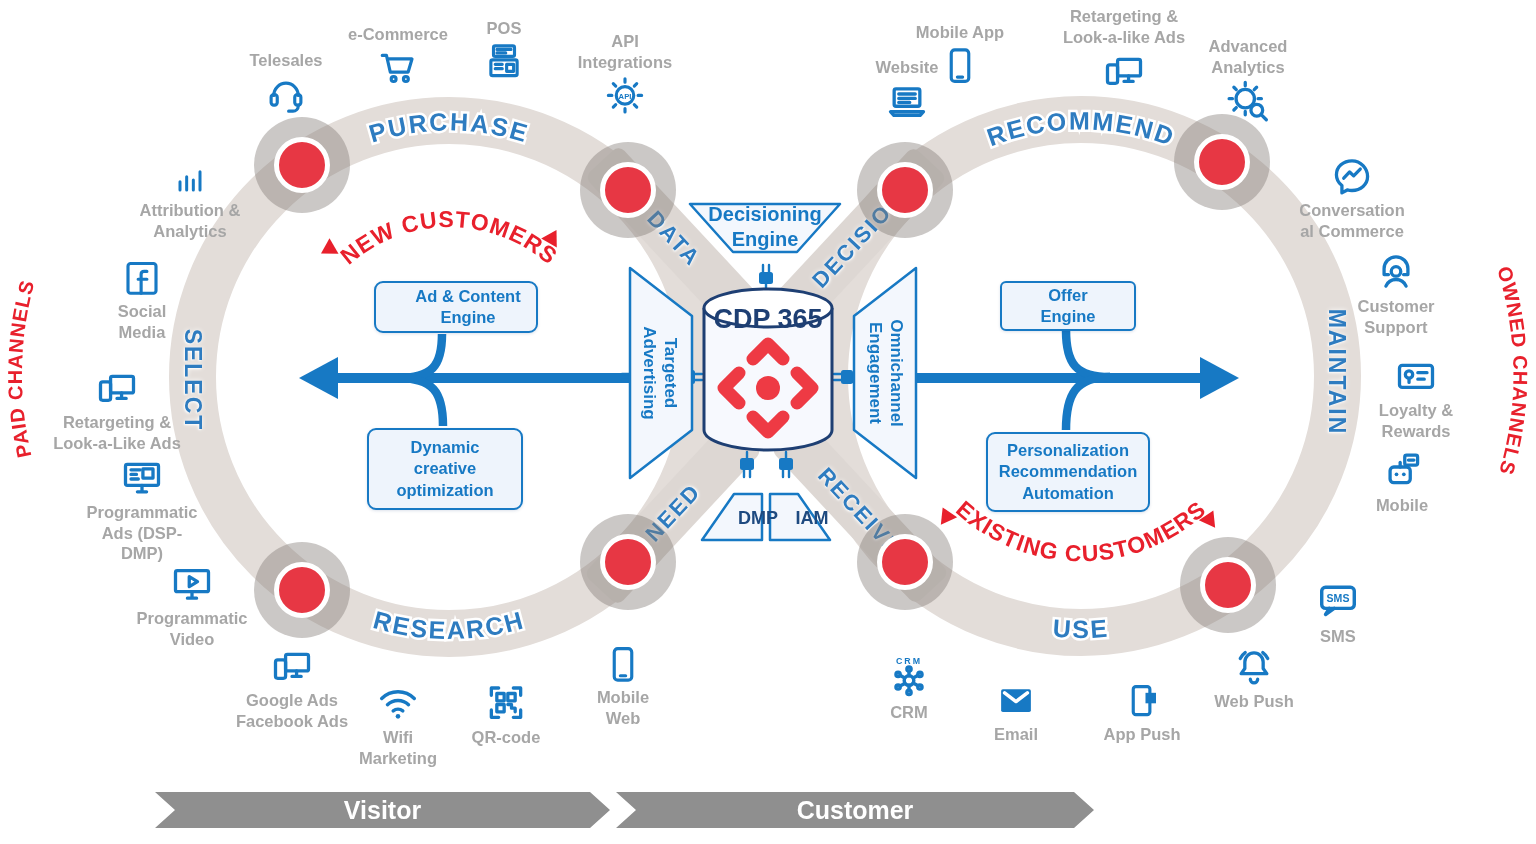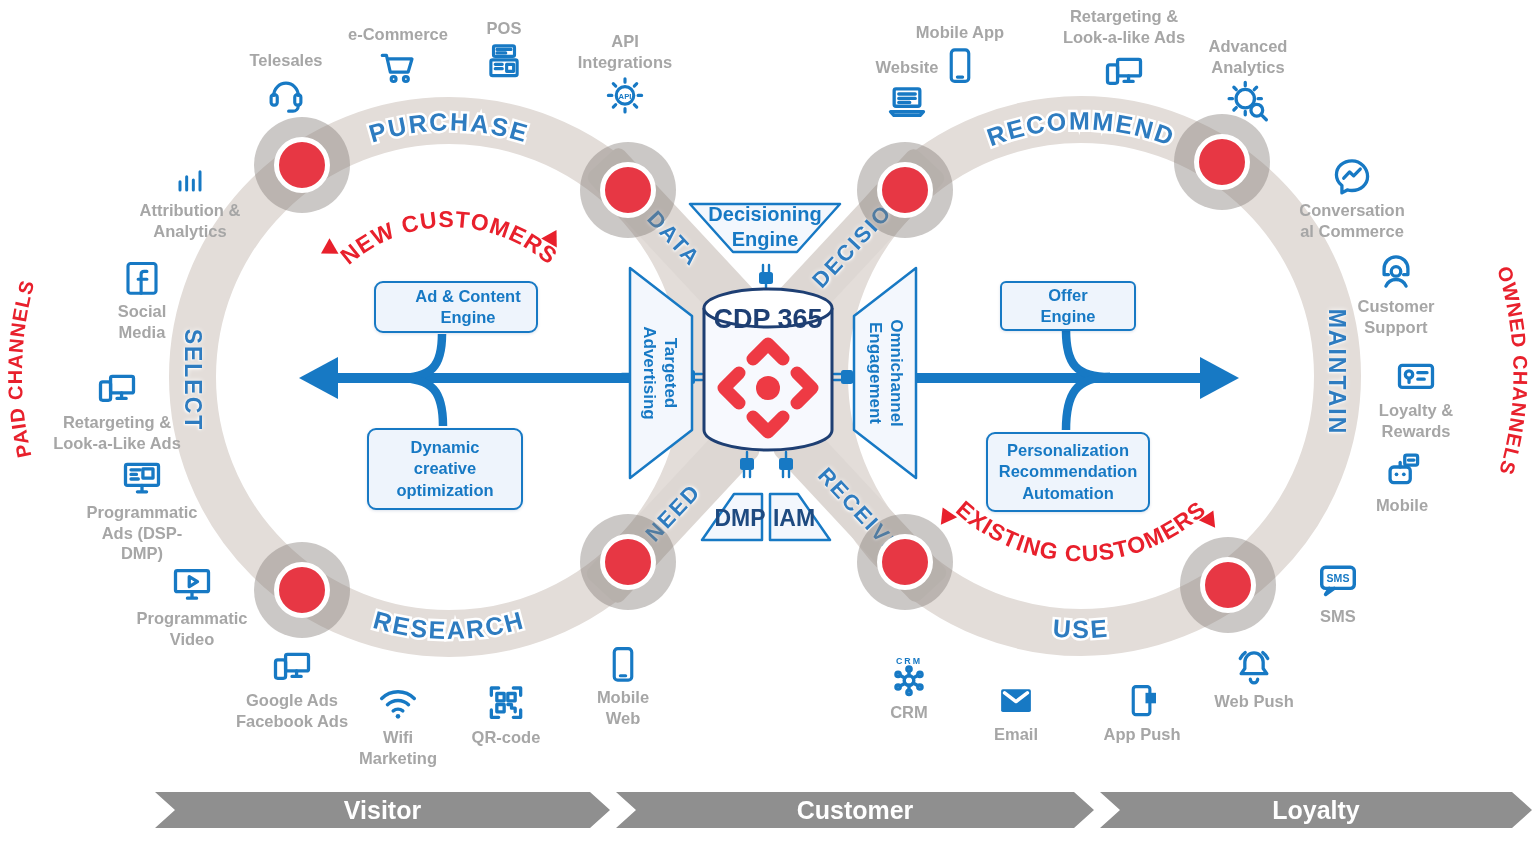--- a/index.html
+++ b/index.html
@@ -21,22 +21,22 @@
              box-sizing:content-box;}
   
   .ebox{position:absolute;background:#eef4fc;border:2.5px solid #1779c4;border-radius:9px;
         color:#1779c4;font-weight:bold;font-size:16.5px;line-height:1.28;text-align:center;
         display:flex;align-items:center;justify-content:center;white-space:pre-line;z-index:4;
         box-shadow:0 1px 3px rgba(30,60,120,.15);}
   
   .shape{position:absolute;z-index:4;}
   .rotlbl{position:absolute;color:#1779c4;font-weight:bold;font-size:17px;line-height:1.25;
           text-align:center;white-space:pre-line;z-index:5;transform:translate(-50%,-50%) rotate(90deg);}
-  .traplbl{position:absolute;color:#1e4a80;font-weight:bold;font-size:23px;z-index:5;
-           transform:translate(-50%,-50%);}
+  .traplbl{position:absolute;color:#1e4a80;font-weight:bold;font-size:18px;z-index:5;
+           transform:translate(-50%,-50%);margin-left:18px;}
   .funlbl{position:absolute;color:#1779c4;font-weight:bold;font-size:20px;line-height:1.25;
           text-align:center;white-space:pre-line;z-index:5;transform:translate(-50%,-50%);}
   
   #cyl{position:absolute;left:698px;top:284px;z-index:4;}
   
   .channel{position:absolute;width:156px;transform:translate(-50%,-50%);display:flex;
            flex-direction:column;align-items:center;gap:2px;z-index:5;}
   .clabel{color:#a6a6a6;font-weight:bold;font-size:16.5px;line-height:1.25;text-align:center;
           white-space:pre-line;}
   .cicon{color:#1779c4;display:flex;align-items:center;justify-content:center;}
@@ -430,21 +430,21 @@
             <rect x="5.5" y="10" width="11" height="8.5" rx="2"></rect>
             <circle cx="9" cy="14" r="1" fill="currentColor" stroke="none"></circle>
             <circle cx="13" cy="14" r="1" fill="currentColor" stroke="none"></circle>
             <path d="M11 10V7.5"></path>
             <rect x="13.5" y="3.5" width="7" height="5.5" rx="1"></rect>
             <path d="M15.5 6.2h3"></path>
           </svg>
         </div>
         <div class="clabel">Mobile</div>
       </div>
-      <div class="channel" style="left: 1338px; top: 592px;">
+      <div class="channel" style="left: 1338px; top: 612px;">
         <div class="cicon">
           <svg viewBox="0 0 24 24" width="46" height="46" fill="none" stroke="currentColor" stroke-width="1.8" stroke-linecap="round" stroke-linejoin="round">
             <rect x="3.5" y="5" width="17" height="11" rx="2"></rect>
             <path d="M7.5 16l-2 3.2 4.5-3.2"></path>
             <text x="12" y="12.6" font-size="5.5" text-anchor="middle" font-weight="bold" fill="currentColor" stroke="none">SMS</text>
           </svg>
         </div>
         <div class="clabel">SMS</div>
       </div>
       <div class="channel" style="left: 1254px; top: 678px;">
@@ -487,14 +487,13 @@
             <circle cx="17.7" cy="17.4" r="1.1"></circle>
             <path d="M12 9.2v2.3M12 16.5v2.6M7.3 11.3l2.5 1.4M14.2 15.3l2.5 1.4M7.3 16.9l2.5-1.4M14.2 12.7l2.5-1.4"></path>
           </svg>
         </div>
         <div class="clabel">CRM</div>
       </div>
     </div>
 
   <div class="jseg" style="left:155px;width:455px;">Visitor</div>
   <div class="jseg" style="left:616px;width:478px;">Customer</div>
-  <div class="jseg" style="left:1100px;width:432px;">Loyalty</div>
 </div>
 
 </body></html>

